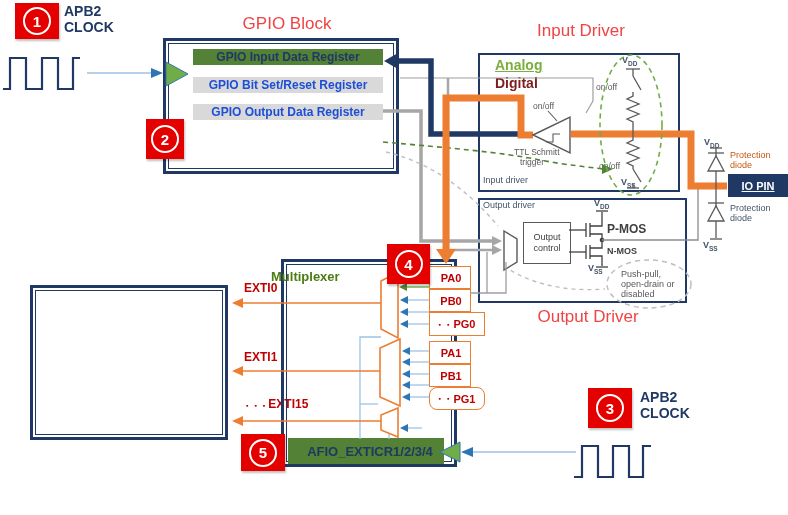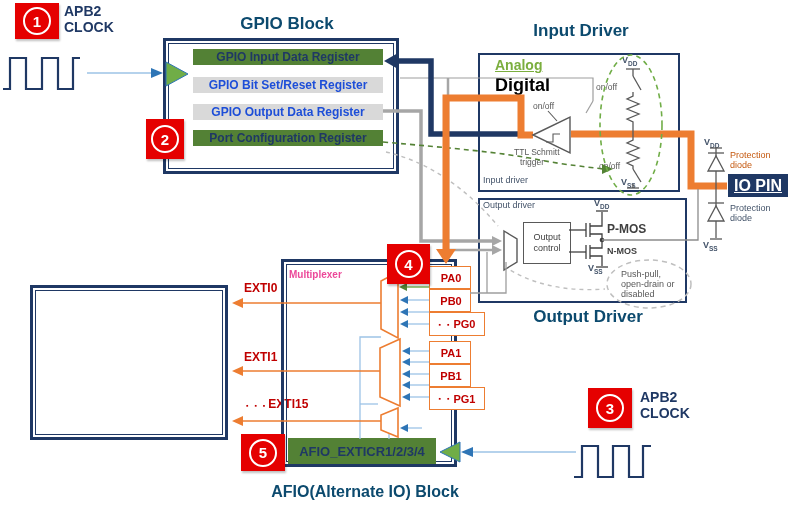--- a/index.html
+++ b/index.html
@@ -20,45 +20,44 @@
                color:#fff;font-weight:bold;font-size:15px;display:flex;
                align-items:center;justify-content:center;}
   .portbox{background:#fff;border:1.5px solid #ED7D31;color:#C00000;font-weight:bold;
            font-size:11px;z-index:3;display:flex;align-items:center;justify-content:center;}
   .portbox .dots{color:#C00000;font-size:7px;letter-spacing:2px;margin-right:2px;}
   .redlbl{color:#C00000;font-weight:bold;font-size:12px;}
   .redlbl .dots{font-size:7px;letter-spacing:2px;margin-right:1px;}
   .smalllbl{font-size:8.5px;color:#595959;}
   .vlbl{font-size:9px;color:#44546A;font-weight:bold;}
   .vlbl sub{font-size:6.5px;}
-  .title{color:#0c4a6e;font-weight:bold;}
-  .greenbar{background:#538135;color:#1F3864;font-weight:bold;}
+  .title{color:#ef4444;font-weight:normal;}
+  .greenbar{background:#538135;color:#1F3864;font-weight:bold;padding-left:8px;}
   #wires{position:absolute;left:0;top:0;z-index:5;pointer-events:none;}
 </style>
 </head>
 <body>
 
 <div id="stage">
 
   <div class="abs navy bold" style="left:64px;top:3px;font-size:14px;line-height:16px;">
     <div>APB2</div>
       <div>CLOCK</div>
   </div>
 
   <div class="abs title ctr" style="left:211px;top:13px;width:152px;height:22px;font-size:17px;">GPIO Block</div>
   <div class="abs dblbox" style="left:163px;top:38px;width:230px;height:130px;"></div>
   <div class="abs regbar green ctr" style="top:49px;">GPIO Input Data Register</div>
   <div class="abs regbar gray ctr" style="top:77px;">GPIO Bit Set/Reset Register</div>
   <div class="abs regbar gray ctr" style="top:104px;">GPIO Output Data Register</div>
-  <div class="abs regbar green ctr" style="top:130px;">Port Configuration Register</div>
 
   <div class="abs title ctr" style="left:496px;top:19px;width:170px;height:24px;font-size:17px;">Input Driver</div>
   <div class="abs thinbox" style="left:478px;top:53px;width:198px;height:135px;"></div>
   <div class="abs bold" style="left:495px;top:57px;font-size:14px;color:#7BAE3E;text-decoration:underline;">Analog</div>
-  <div class="abs bold" style="left:495px;top:75px;font-size:18px;color:#000000;">Digital</div>
+  <div class="abs bold" style="left:495px;top:75px;font-size:14px;color:#7f1d1d;">Digital</div>
   <div class="abs smalllbl" style="left:533px;top:101px;">on/off</div>
   <div class="abs smalllbl" style="left:514px;top:147px;">TTL Schmitt</div>
   <div class="abs smalllbl" style="left:520px;top:157px;">trigger</div>
   <div class="abs vlbl" style="left:483px;top:175px;font-weight:normal;">Input driver</div>
   <div class="abs vlbl" style="left:622px;top:55px;">
     <span>V</span><sub>DD</sub></div>
   <div class="abs smalllbl" style="left:596px;top:82px;">on/off</div>
   <div class="abs smalllbl" style="left:599px;top:161px;">on/off</div>
   <div class="abs vlbl" style="left:621px;top:177px;">
     <span>V</span><sub>SS</sub></div>
@@ -85,39 +84,39 @@
     <div>disabled</div>
   </div>
 
   <div class="abs vlbl" style="left:704px;top:137px;">
     <span>V</span><sub>DD</sub></div>
   <div class="abs" style="left:730px;top:150px;font-size:9px;color:#C55A11;line-height:10px;">
     <div>Protection</div>
       <div>diode</div>
     </div>
   <div class="abs ctr" style="left:728px;top:174px;width:60px;height:23px;background:#1F3864;color:#fff;
-       font-weight:bold;font-size:16px;text-decoration:underline;">IO PIN</div>
+       font-weight:bold;font-size:11px;text-decoration:underline;">IO PIN</div>
   <div class="abs" style="left:730px;top:203px;font-size:9px;color:#44546A;line-height:10px;">
     <div>Protection</div>
       <div>diode</div>
     </div>
   <div class="abs vlbl" style="left:703px;top:240px;">
     <span>V</span><sub>SS</sub></div>
 
   <div class="abs dblbox whitebox" style="left:30px;top:285px;width:192px;height:149px;"></div>
 
   <div class="abs redlbl" style="left:243px;top:281px;">
     <span class="dots"></span><span>EXTI0</span></div>
   <div class="abs redlbl" style="left:243px;top:350px;">
     <span class="dots"></span><span>EXTI1</span></div>
   <div class="abs redlbl" style="left:246px;top:397px;">
     <span class="dots">▪ ▪ ▪</span><span>EXTI15</span></div>
 
   <div class="abs dblbox" style="left:281px;top:259px;width:170px;height:202px;"></div>
-  <div class="abs bold" style="left:289px;top:269px;font-size:10px;color:#ec4899;">Multiplexer</div>
+  <div class="abs bold" style="left:271px;top:269px;font-size:13px;color:#4d7c0f;">Multiplexer</div>
 
   <div class="abs portbox" style="left:429px;top:266px;width:40px;height:21px;">
     <span class="dots"></span>
       <span>PA0</span>
     </div>
   <div class="abs portbox" style="left:429px;top:289px;width:40px;height:21px;">
     <span class="dots"></span>
       <span>PB0</span>
     </div>
   <div class="abs portbox" style="left:429px;top:312px;width:54px;height:22px;">
@@ -125,28 +124,27 @@
       <span>PG0</span>
     </div>
   <div class="abs portbox" style="left:429px;top:341px;width:40px;height:21px;">
     <span class="dots"></span>
       <span>PA1</span>
     </div>
   <div class="abs portbox" style="left:429px;top:364px;width:40px;height:21px;">
     <span class="dots"></span>
       <span>PB1</span>
     </div>
-  <div class="abs portbox" style="left:429px;top:387px;width:54px;height:21px;">
+  <div class="abs portbox" style="left:429px;top:387px;width:54px;height:21px;border-radius:8px;">
     <span class="dots">▪ ▪</span>
       <span>PG1</span>
     </div>
 
   <div class="abs greenbar ctr" style="left:288px;top:438px;width:148px;height:26px;font-size:13px;">AFIO_EXTICR1/2/3/4</div>
 
-  <div class="abs title ctr" style="left:255px;top:481px;width:220px;height:22px;font-size:16px;">AFIO(Alternate IO) Block</div>
 
   <div class="abs navy bold" style="left:640px;top:389px;font-size:14px;line-height:16px;">
     <div>APB2</div>
       <div>CLOCK</div>
   </div>
 
   <svg id="wires" width="788" height="515" viewBox="0 0 788 515">
 
     <polyline points="3,89 10,89 10,58 26,58 26,89 42,89 42,58 58,58 58,89 73,89 73,58 80,58" fill="none" stroke="#1F3864" stroke-width="2.2"></polyline>
 

